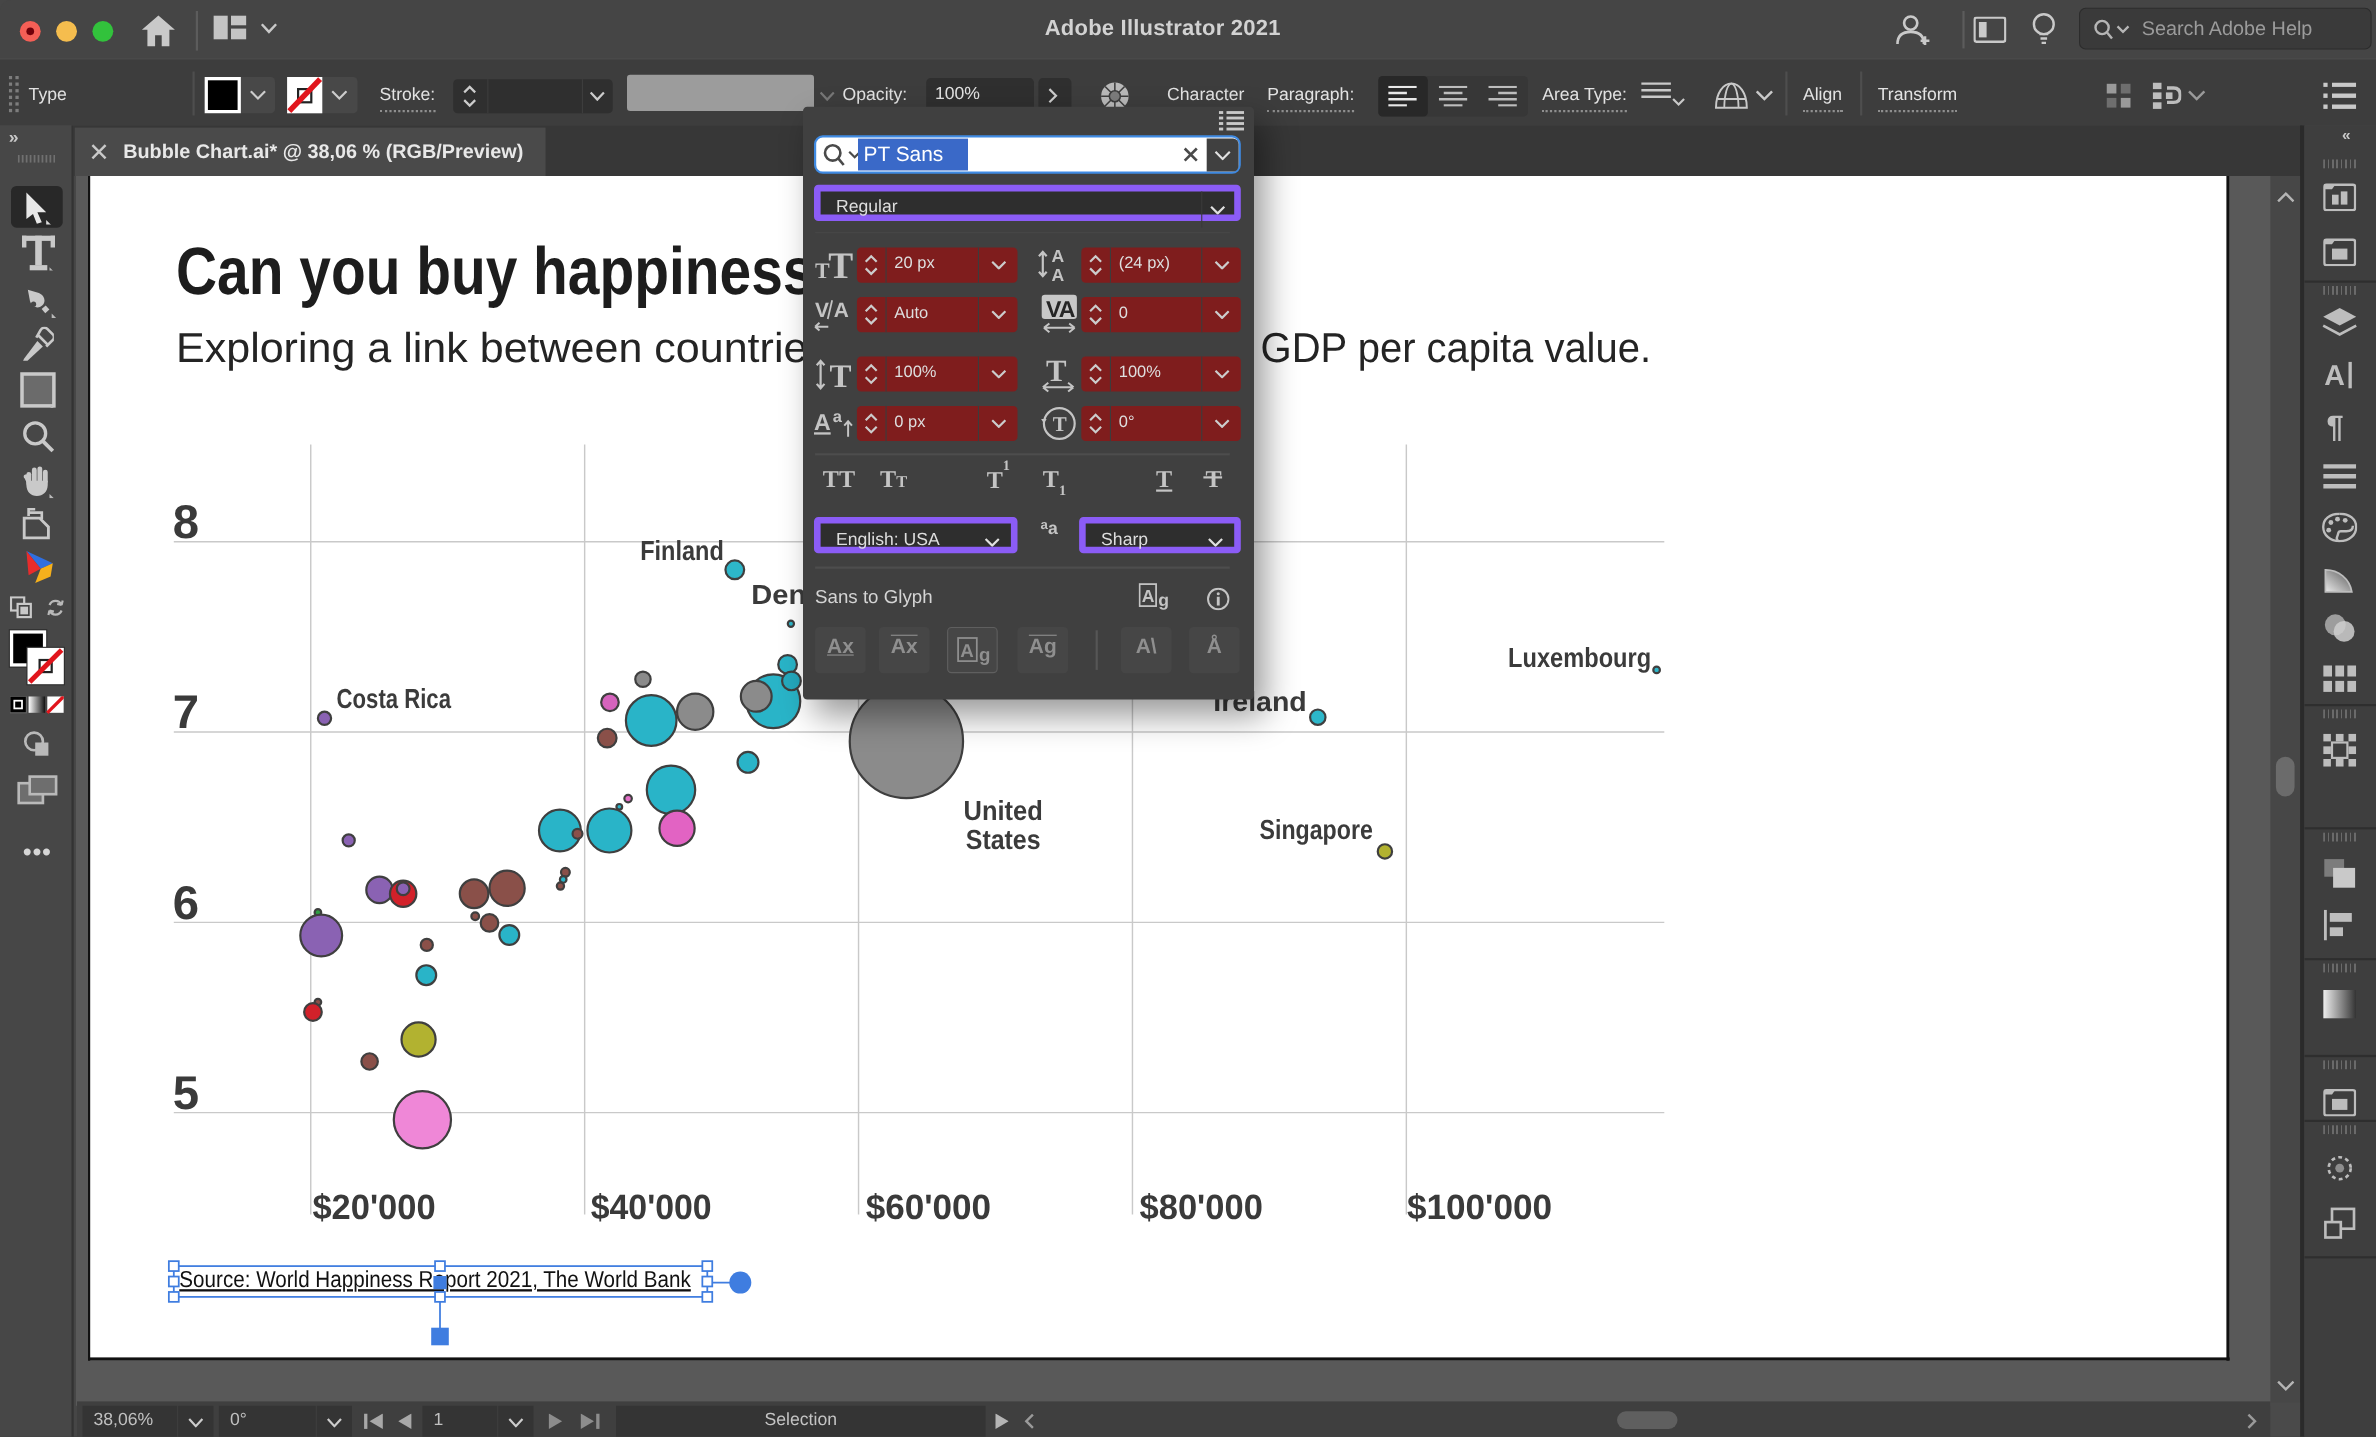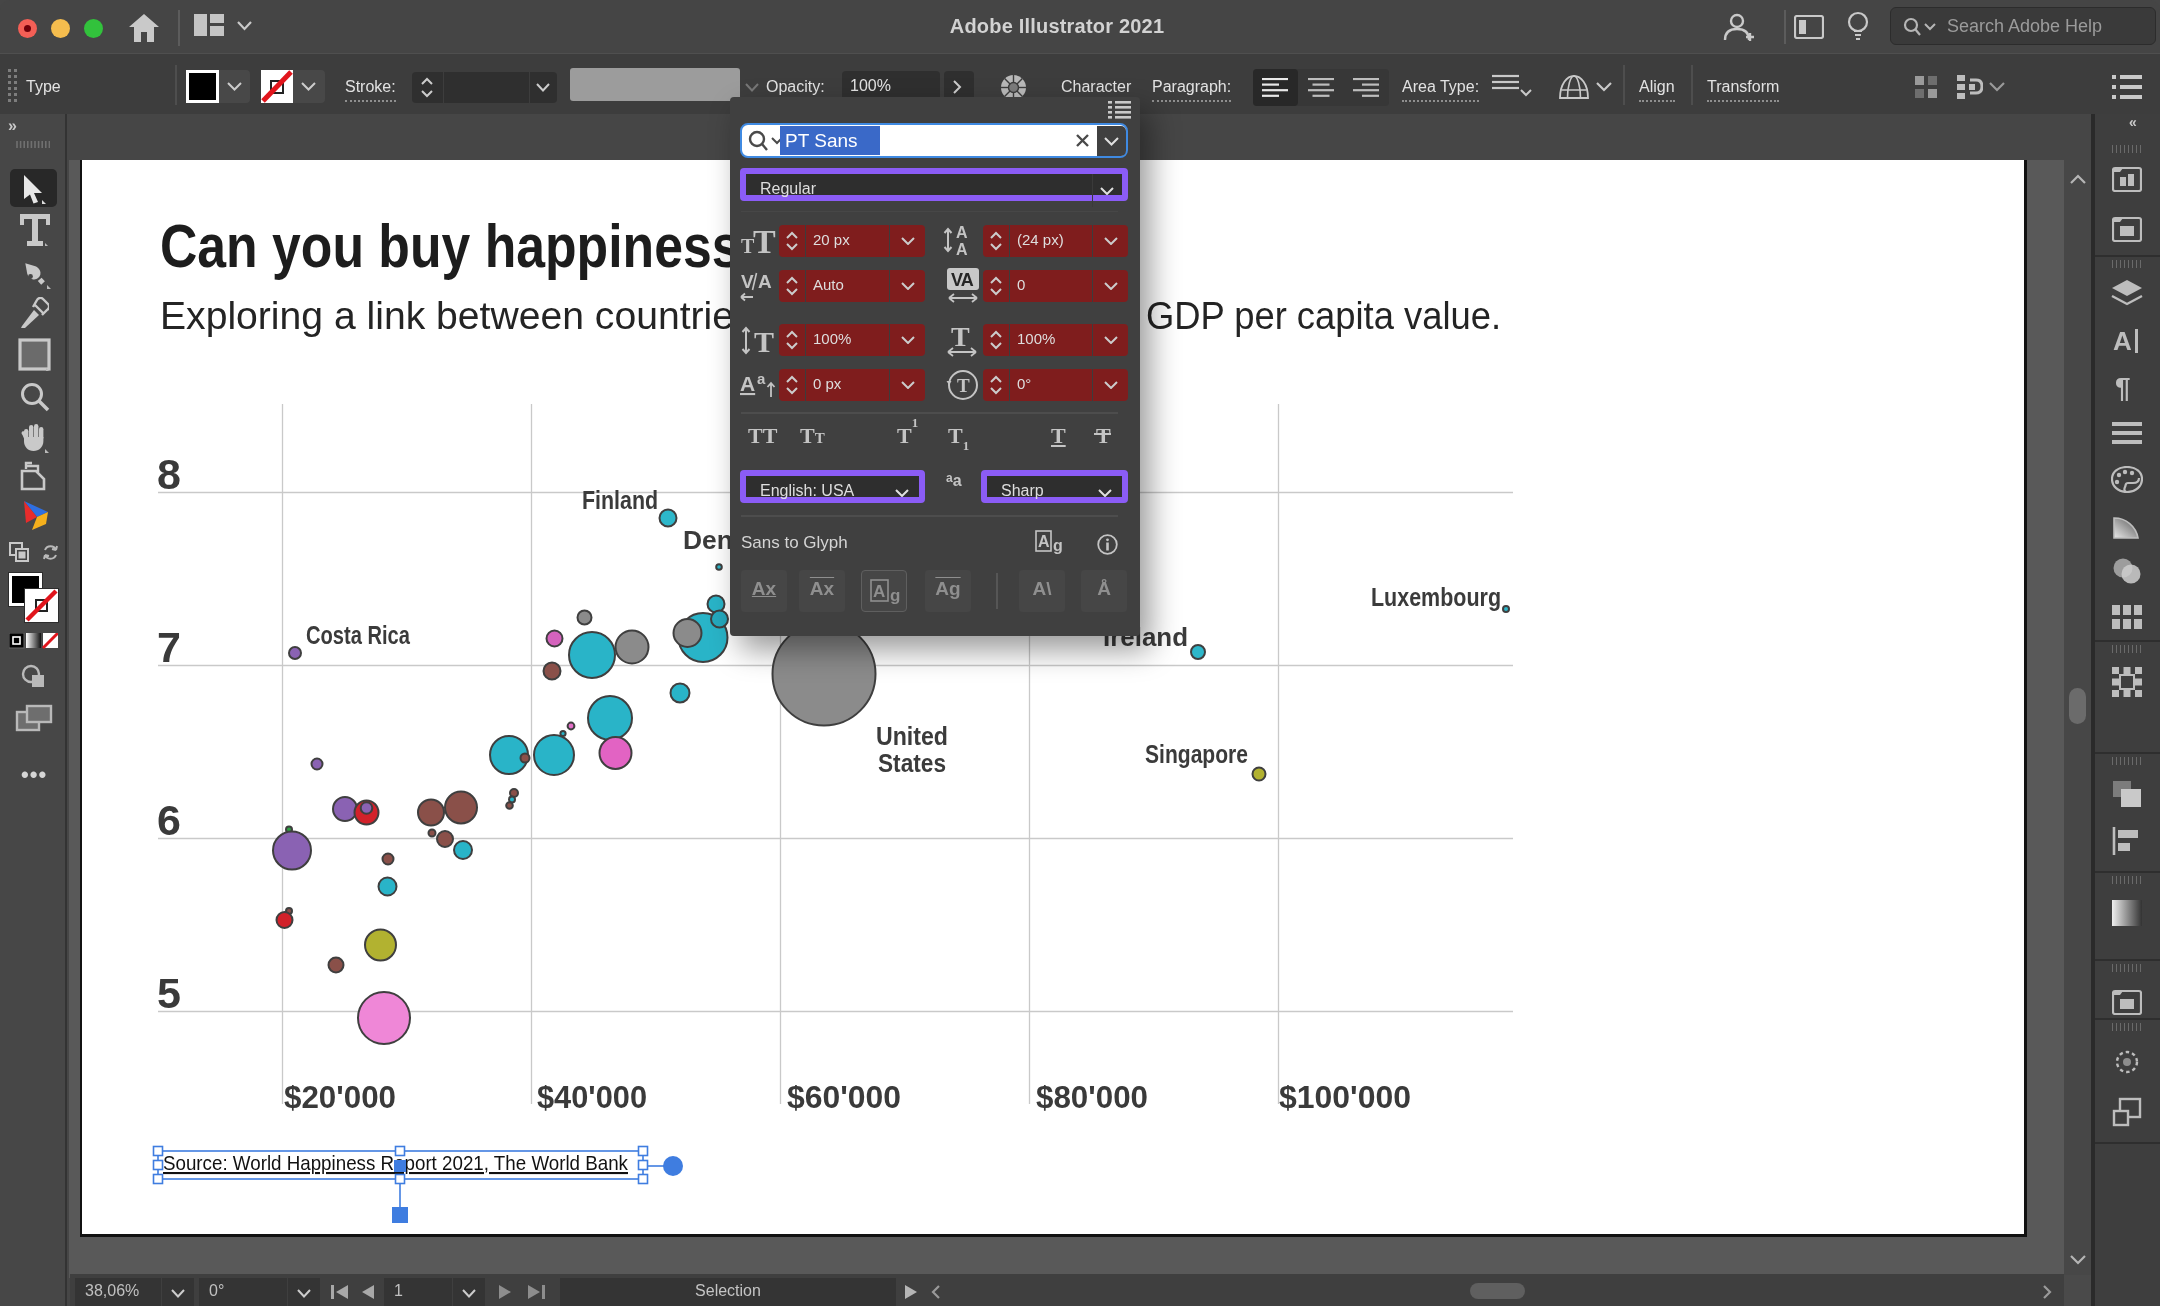--- a/index.html
+++ b/index.html
@@ -229,20 +229,28 @@
         <g fill="#c9c9c9">
           <rect x="0" y="0" width="4" height="4"></rect>
           <rect x="8" y="0" width="22" height="4"></rect>
           <rect x="0" y="10" width="4" height="4"></rect>
           <rect x="8" y="10" width="22" height="4"></rect>
           <rect x="0" y="20" width="4" height="4"></rect>
           <rect x="8" y="20" width="22" height="4"></rect>
         </g>
       </svg>
   </div>
+  <div id="tabrow" class="abs">
+      <div id="tab" class="abs">
+    <svg class="abs" style="left:14px;top:14px" width="16" height="16" viewBox="0 0 16 16">
+          <path d="M2 2 L14 14 M14 2 L2 14" stroke="#c9c9c9" stroke-width="2.2"></path>
+        </svg>
+    <div class="abs" style="left:44px;top:12px">Bubble Chart.ai* @ 38,06 % (RGB/Preview)</div>
+  </div>
+    </div>
   <div id="lefttools" class="abs">
     <div class="abs" style="left:8px;top:3px;color:#c9c9c9;font-size:16px;font-weight:bold;letter-spacing:1px">»</div>
     <svg class="abs" style="left:16px;top:27px" width="34" height="7" viewBox="0 0 34 7">
         <g stroke="#707070" stroke-width="1.6">
           <line x1="1" y1="0" x2="1" y2="7"></line>
           <line x1="4.6" y1="0" x2="4.6" y2="7"></line>
           <line x1="8.2" y1="0" x2="8.2" y2="7"></line>
           <line x1="11.8" y1="0" x2="11.8" y2="7"></line>
           <line x1="15.4" y1="0" x2="15.4" y2="7"></line>
           <line x1="19" y1="0" x2="19" y2="7"></line>
@@ -683,21 +691,21 @@
     </svg>
     <svg class="abs" style="left:9px;top:174px" width="40" height="32" viewBox="0 0 40 32">
       <g fill="#c4c4c4" font-family="Liberation Sans" font-weight="bold" font-size="19">
           <text x="2" y="17">V</text>
           <text x="19" y="17">A</text>
         </g>
       <line x1="17.5" y1="2" x2="13.5" y2="19" stroke="#c4c4c4" stroke-width="1.6"></line>
       <path d="M2 26 h12 M2 26 l4 -3.5 M2 26 l4 3.5" stroke="#c4c4c4" stroke-width="1.8" fill="none"></path>
     </svg>
     <div class="abs" style="left:217px;top:171px;width:32px;height:22px;background:#c8c8c8;border-radius:3px"></div>
-    <div class="abs" style="left:221px;top:173px;color:#262626;font-size:18px;font-weight:bold;letter-spacing:-1px">VA</div>
+    <div class="abs" style="left:221px;top:173px;color:#262626;font-size:21px;font-weight:bold;letter-spacing:-1px">VA</div>
     <svg class="abs" style="left:217px;top:195px" width="32" height="12" viewBox="0 0 32 12">
         <path d="M2 6 h28 M2 6 l5 -4 M2 6 l5 4 M30 6 l-5 -4 M30 6 l-5 4" stroke="#c4c4c4" stroke-width="1.8" fill="none"></path>
       </svg>
     <svg class="abs" style="left:11px;top:227px" width="36" height="33" viewBox="0 0 36 33">
       <path d="M5 4 v25 M1.5 8 L5 4 L8.5 8 M1.5 25 L5 29 L8.5 25" stroke="#c4c4c4" stroke-width="2" fill="none"></path>
       <text x="13" y="28" font-size="30" fill="#c4c4c4" font-family="Liberation Serif" font-weight="bold">T</text>
     </svg>
     <svg class="abs" style="left:215px;top:227px" width="36" height="33" viewBox="0 0 36 33">
       <text x="6" y="22" font-size="28" fill="#c4c4c4" font-family="Liberation Serif" font-weight="bold">T</text>
       <path d="M3 28 h28 M3 28 l5 -4 M3 28 l5 4 M31 28 l-5 -4 M31 28 l-5 4" stroke="#c4c4c4" stroke-width="1.8" fill="none"></path>

